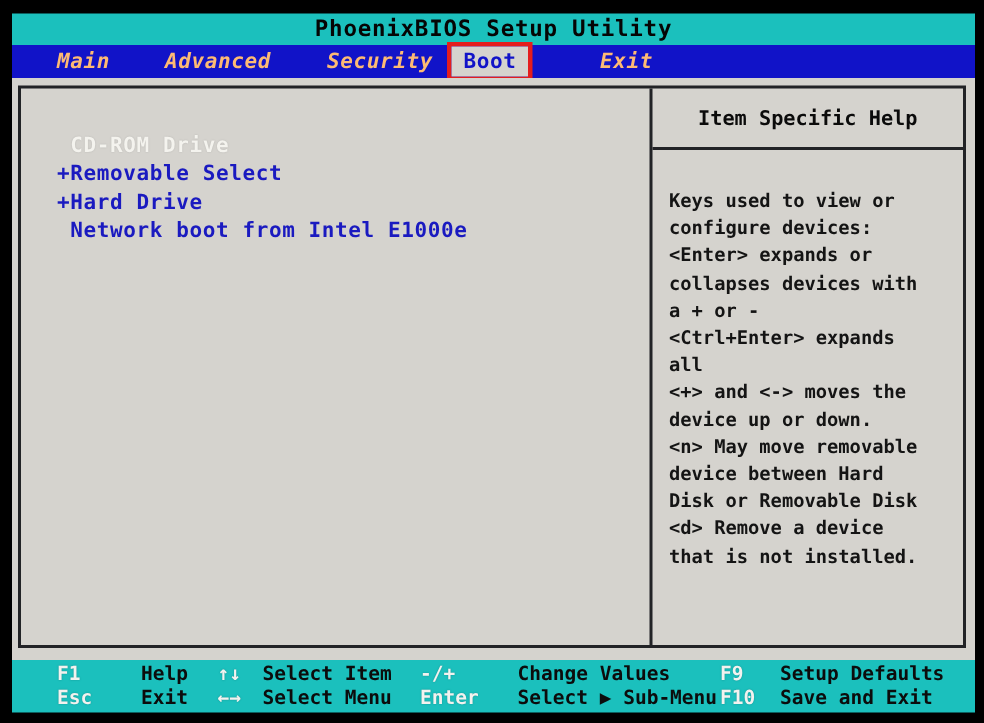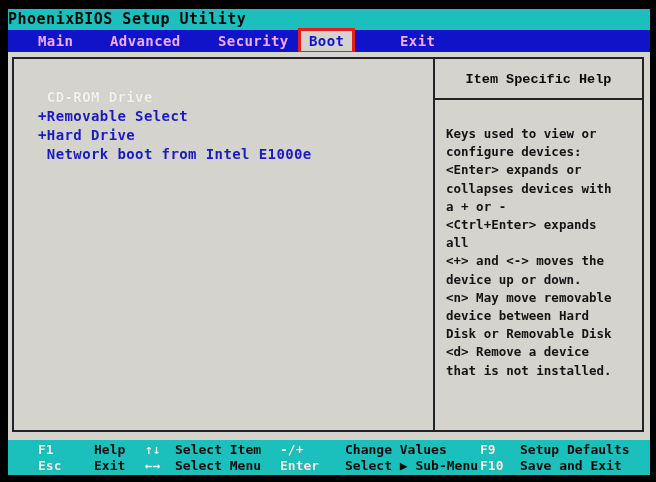--- a/index.html
+++ b/index.html
@@ -3,48 +3,48 @@
 <meta charset="utf-8">
 <style>
   html,body{margin:0;padding:0;background:#000;}
   body{width:656px;height:482px;position:relative;overflow:hidden;
        font-family:"DejaVu Sans Mono","Liberation Mono",monospace;}
   .stage{position:absolute;left:8px;top:0;width:642px;height:475px;}
 
   
   .titlebar{position:absolute;left:0;top:9px;width:100%;height:21px;
             background:var(--titlebar_teal);color:#050505;font-weight:bold;
-            font-size:15px;line-height:21px;letter-spacing:.5px;}
+            font-size:15px;line-height:21px;text-align:center;letter-spacing:.5px;}
 
   
   .menubar{position:absolute;left:0;top:30px;width:100%;height:22px;
            background:var(--menu_blue);}
-  .tab{position:absolute;top:0;line-height:22px;color:#f0abfc;
-       font-size:14px;font-weight:bold;letter-spacing:.4px;white-space:pre;}
+  .tab{position:absolute;top:0;line-height:22px;color:#fdba74;
+       font-size:14px;font-weight:bold;letter-spacing:.4px;white-space:pre;font-style:italic;}
   .t-main{left:30px}.t-adv{left:102px}.t-sec{left:210px}.t-exit{left:392px}
   .boot-annotation{position:absolute;left:290px;top:-2px;height:26px;
        border:3px solid var(--annotation_red);box-sizing:border-box;display:block;}
   .tab-selected{position:static;display:block;background:var(--panel_gray);
        color:var(--menu_blue);padding:0 8px;line-height:20px;height:20px;
        font-size:14px;font-weight:bold;letter-spacing:.4px;}
 
   
   .main-body{position:absolute;left:0;top:52px;width:100%;height:388px;
              background:var(--panel_gray);}
   .main-box{position:absolute;left:4px;top:5px;width:632px;height:375px;
             border:2px solid #222326;box-sizing:border-box;display:flex;}
   .boot-panel{flex:1;padding:29px 0 6px 24px;box-sizing:border-box;}
   .boot-item{font-size:14px;font-weight:bold;line-height:19px;
              letter-spacing:.4px;white-space:pre;color:var(--entry_blue);}
   .boot-item.selected{color:var(--selected_entry_white);
              text-shadow:0 0 1px rgba(120,120,120,.4);}
   .help-panel{width:209px;border-left:2px solid #222326;box-sizing:border-box;}
   .help-header{height:41px;border-bottom:2px solid #222326;box-sizing:border-box;
              text-align:center;line-height:41px;color:#0b0b0b;
-             font-size:13.5px;font-weight:bold;font-family:Liberation Mono, monospace;}
+             font-size:13.5px;font-weight:bold;}
   .help-text{padding:25px 6px 0 11px;font-size:12.5px;font-weight:bold;
              line-height:18.2px;white-space:pre-line;color:var(--help_text_black);}
 
   
   .keybar{position:absolute;left:0;top:440px;width:100%;height:35px;
           background:var(--titlebar_teal);padding-top:2px;box-sizing:border-box;}
   .keyrow{position:relative;height:16px;font-size:13px;font-weight:bold;padding-left:26px;}
   .keyrow span{position:absolute;top:0;line-height:16px;white-space:pre;}
   .kkey{color:var(--keybar_key_white);text-shadow:0 0 1px rgba(0,80,80,.5);}
   .klabel{color:var(--keybar_label_black);}

